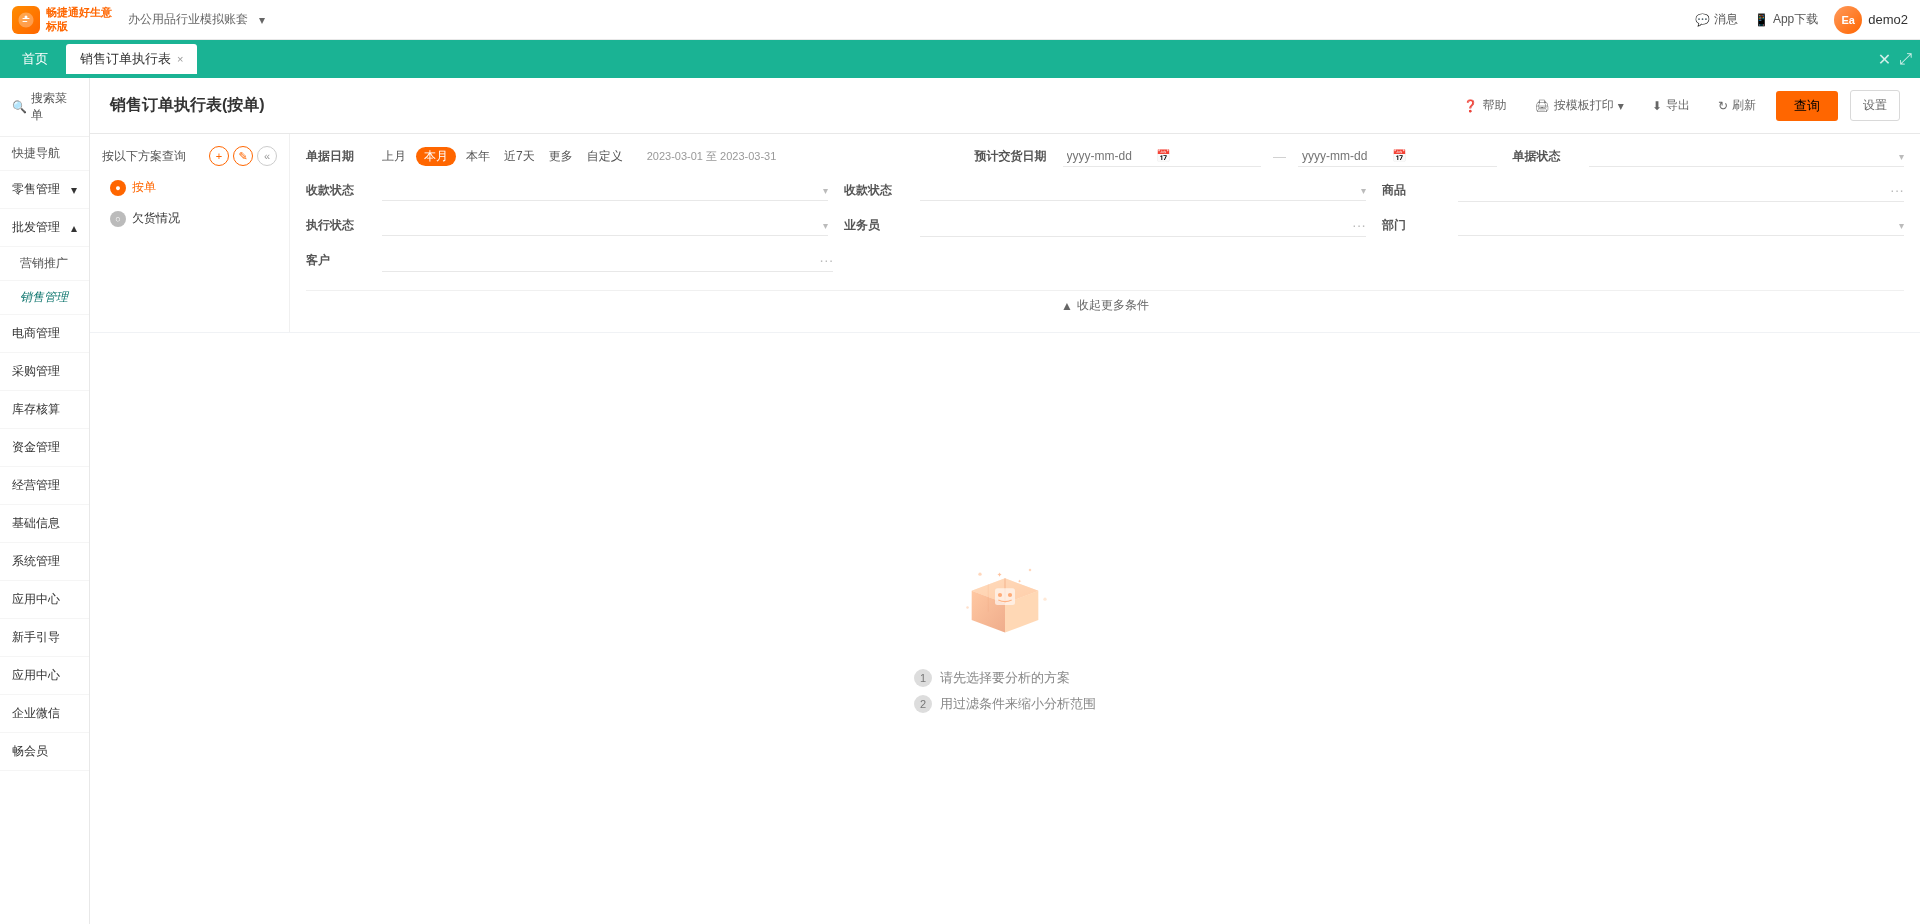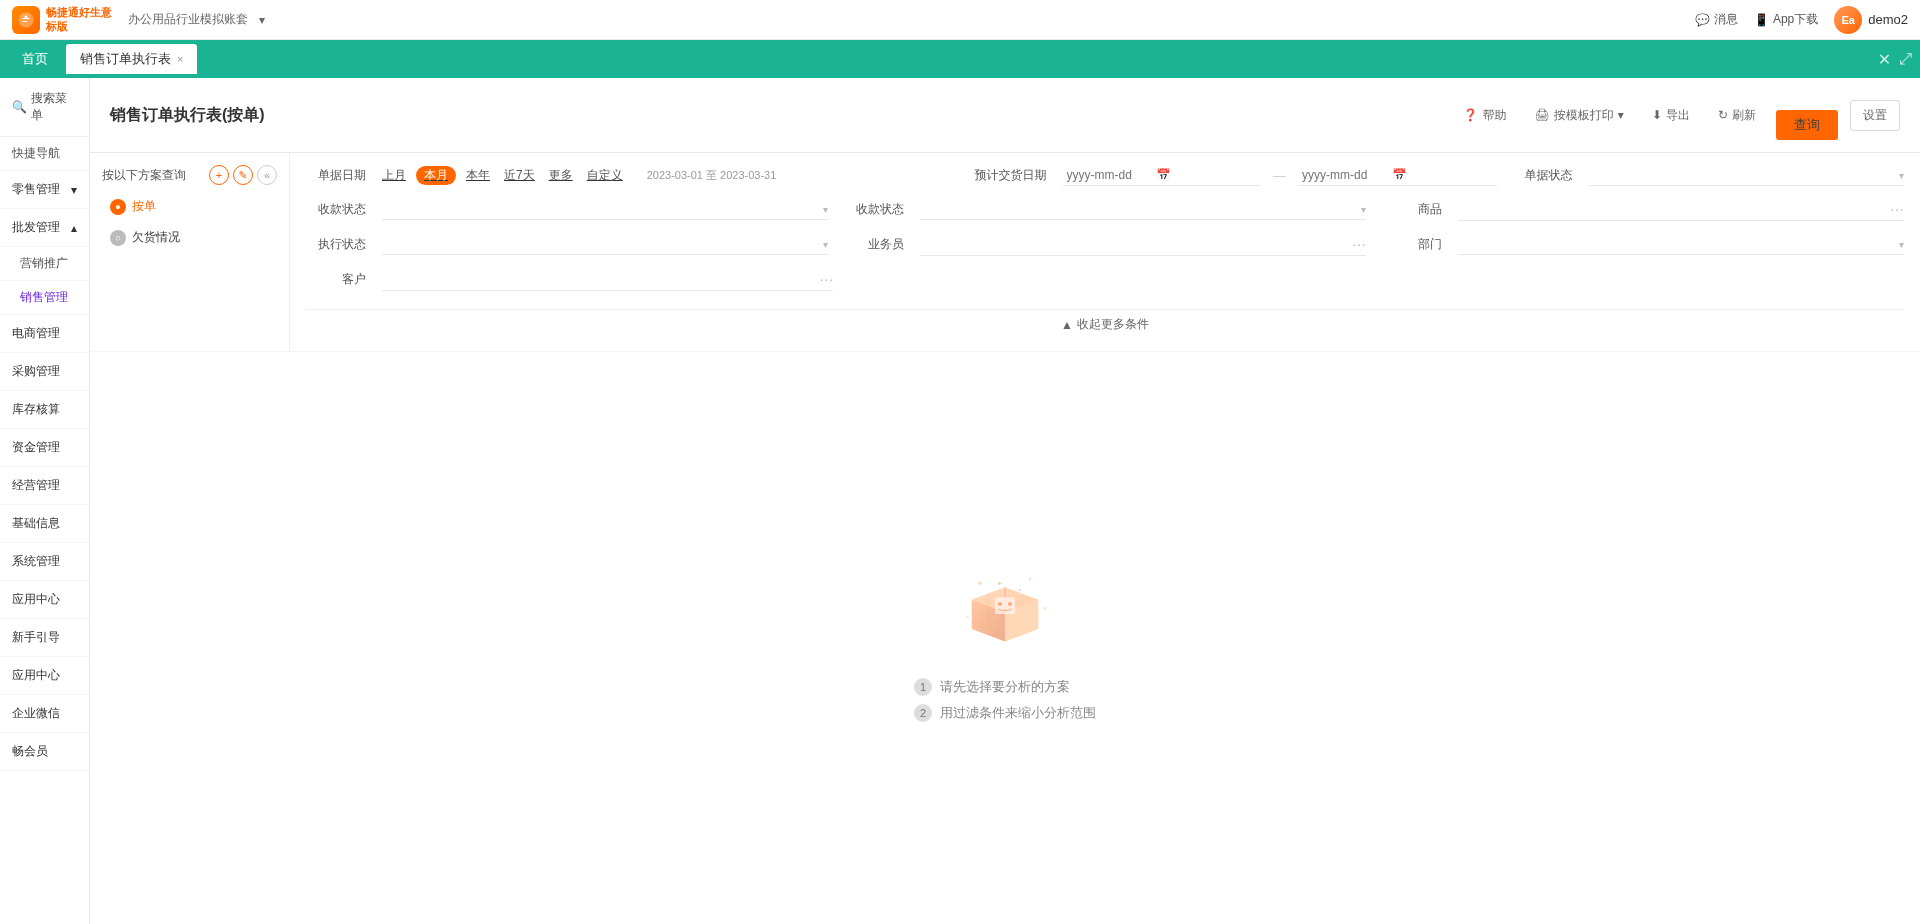--- a/index.html
+++ b/index.html
@@ -181,21 +181,21 @@
     .sidebar-sub-item {
       padding: 8px 12px 8px 20px;
       font-size: 12px;
       color: #555;
       cursor: pointer;
       border-bottom: 1px solid #f5f5f5;
       display: flex;
       align-items: center;
       gap: 6px;
     }
-    .sidebar-sub-item.active { color: #6d28d9; }
+    .sidebar-sub-item.active { color: #0f766e; font-style: italic; }
     .sidebar-nav-header {
       padding: 8px 12px;
       font-size: 12px;
       color: #555;
       cursor: pointer;
       border-bottom: 1px solid #f5f5f5;
     }
 
     
     .content-area {
@@ -236,27 +236,26 @@
       padding: 4px 8px;
       border-radius: 3px;
     }
     .action-btn.template {
       display: flex;
       align-items: center;
       gap: 4px;
     }
     .btn-primary {
       background: #ff6600;
-      color: #404040;
+      color: #000000;
       border: none;
       padding: 6px 18px;
       border-radius: 3px;
       font-size: 13px;
       cursor: pointer;
-      margin-top: 20px;
     }
     .btn-settings {
       background: #fff;
       color: #666;
       border: 1px solid #d9d9d9;
       padding: 6px 12px;
       border-radius: 3px;
       font-size: 12px;
       cursor: pointer;
     }
@@ -352,21 +351,22 @@
       display: flex;
       align-items: center;
       gap: 8px;
       flex: 1;
     }
     .filter-label {
       font-size: 12px;
       color: #555;
       white-space: nowrap;
       min-width: 60px;
-      text-align: right;
+      text-align: left;
+      font-weight: bold;
     }
     .filter-input {
       flex: 1;
       display: flex;
       align-items: center;
       border-bottom: 1px solid #e8e8e8;
       padding: 3px 0;
       position: relative;
     }
     .filter-input-text {
@@ -401,21 +401,20 @@
       width: 90px;
     }
     .date-sep { color: #ccc; }
 
     
     .date-quick {
       display: flex;
       align-items: flex-start;
       gap: 6px;
       margin-left: 4px;
-      text-decoration: underline;
     }
     .date-quick-btn {
       font-size: 12px;
       color: #555;
       cursor: pointer;
       padding: 1px 4px;
       border-radius: 2px;
     }
     .date-quick-btn.active {
       background: #ff6600;

